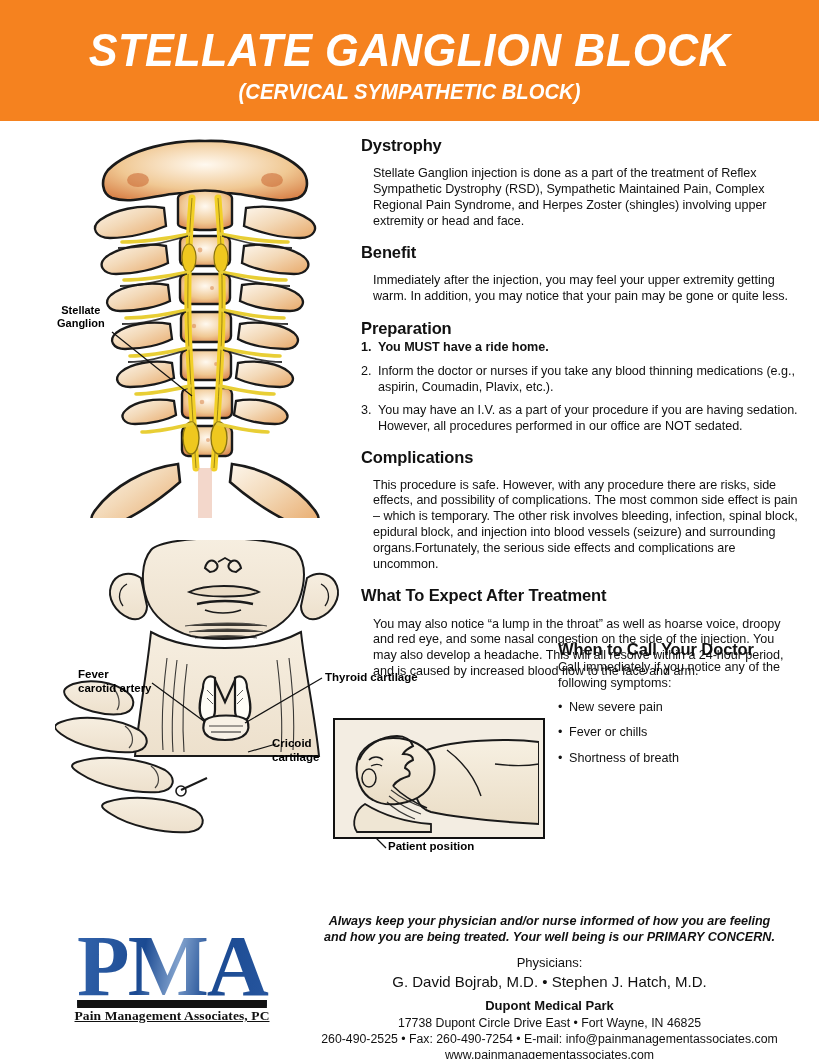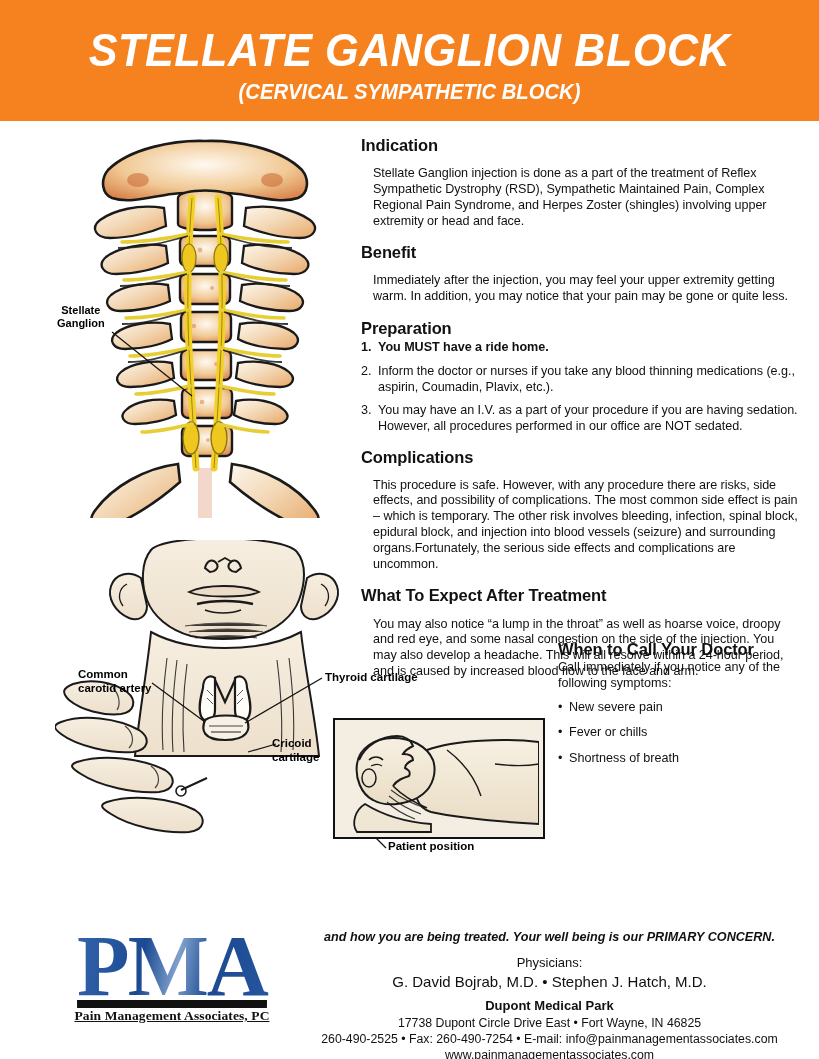--- a/index.html
+++ b/index.html
@@ -370,21 +370,21 @@
     <span>Ganglion</span>
   </div>
   <svg width="290" height="380" viewBox="0 0 290 380" style="position:absolute;left:0;top:0;pointer-events:none;">
     <line x1="52" y1="194" x2="132" y2="258" stroke="#111" stroke-width="1.3"></line>
   </svg>
 </div>
 
 <div class="content-col">
 
   <div class="sec">
-    <h2 class="sec-head">Indication</h2>
+    <h2 class="sec-head">Dystrophy</h2>
     <p class="sec-body">Stellate Ganglion injection is done as a part of the treatment of Reflex Sympathetic Dystrophy (RSD), Sympathetic Maintained Pain, Complex Regional Pain Syndrome, and Herpes Zoster (shingles) involving upper extremity or head and face.</p>
   </div>
 
   <div class="sec">
     <h2 class="sec-head">Benefit</h2>
     <p class="sec-body">Immediately after the injection, you may feel your upper extremity getting warm. In addition, you may notice that your pain may be gone or quite less.</p>
   </div>
 
   <div class="sec sec-prep">
     <h2 class="sec-head">Preparation</h2>
@@ -505,21 +505,21 @@
 </div>
 
 <svg width="819" height="1059" style="position:absolute;left:0;top:0;pointer-events:none;">
   <line x1="152" y1="683" x2="205" y2="722" stroke="#111" stroke-width="1.2"></line>
   <line x1="322" y1="678" x2="245" y2="723" stroke="#111" stroke-width="1.2"></line>
   <line x1="276" y1="744" x2="248" y2="752" stroke="#111" stroke-width="1.2"></line>
   <line x1="386" y1="848" x2="374" y2="836" stroke="#111" stroke-width="1.2"></line>
 </svg>
 
 <div class="lbl lbl-hand lbl-carotid">
-  <span>Common</span><br>
+  <span>Fever</span><br>
   <span>carotid artery</span>
 </div>
 <div class="lbl lbl-hand lbl-thyroid">Thyroid cartilage</div>
 <div class="lbl lbl-hand lbl-cricoid">
   <span>Cricoid</span><br>
   <span>cartilage</span>
 </div>
 
 <div class="inset">
   <svg width="204" height="113" viewBox="0 0 204 113">
@@ -564,21 +564,21 @@
 
 <div class="footer">
 
   <div class="logo">
     <div class="logo-mark">PMA</div>
     <div class="logo-tag">Pain Management Associates, PC</div>
   </div>
 
   <div class="foot-text">
     <p class="foot-tagline">
-      <br>
+      <span>Always keep your physician and/or nurse informed of how you are feeling</span><br>
       <span>and how you are being treated. Your well being is our PRIMARY CONCERN.</span>
     </p>
     <p class="foot-label">Physicians:</p>
     <p class="foot-docs">G. David Bojrab, M.D. • Stephen J. Hatch, M.D.</p>
     <p class="foot-park">Dupont Medical Park</p>
     <p class="foot-line">17738 Dupont Circle Drive East • Fort Wayne, IN 46825</p>
     <p class="foot-line">260-490-2525  • Fax: 260-490-7254 • E-mail: info@painmanagementassociates.com</p>
     <p class="foot-line">www.painmanagementassociates.com</p>
 
   </div>

